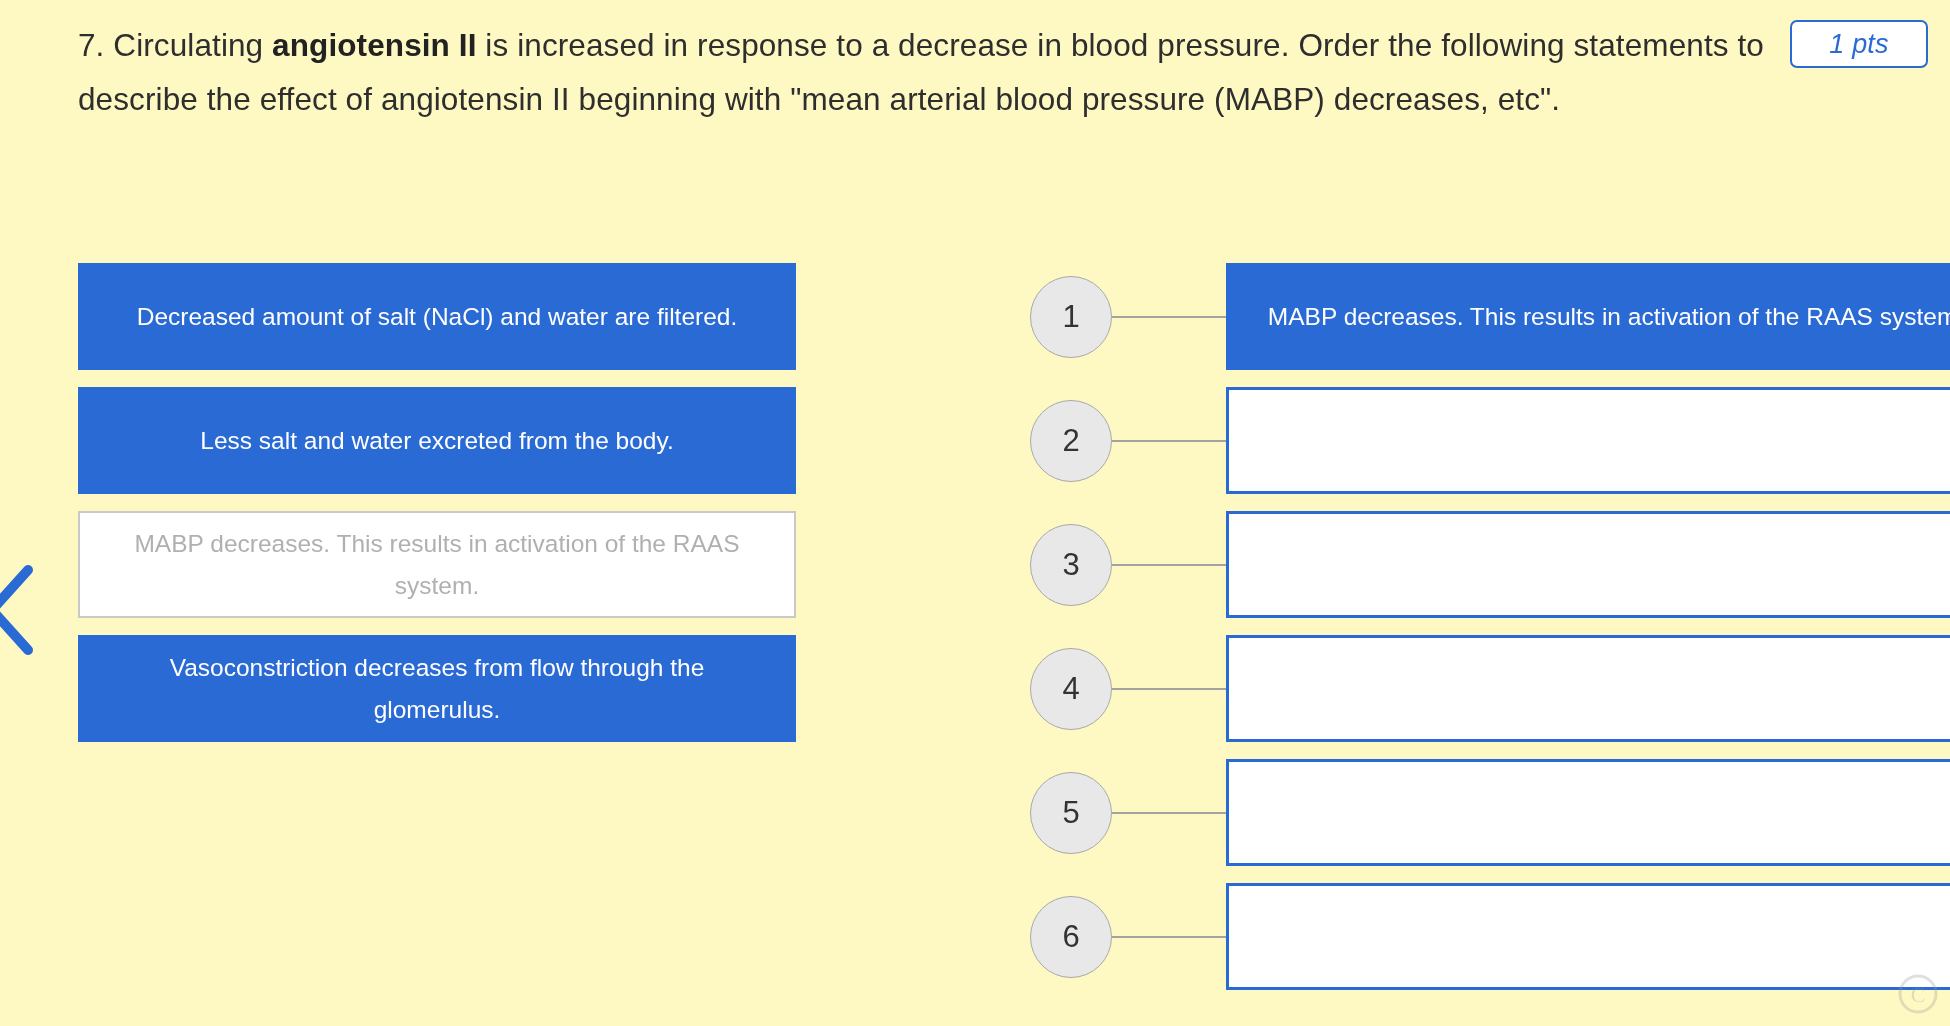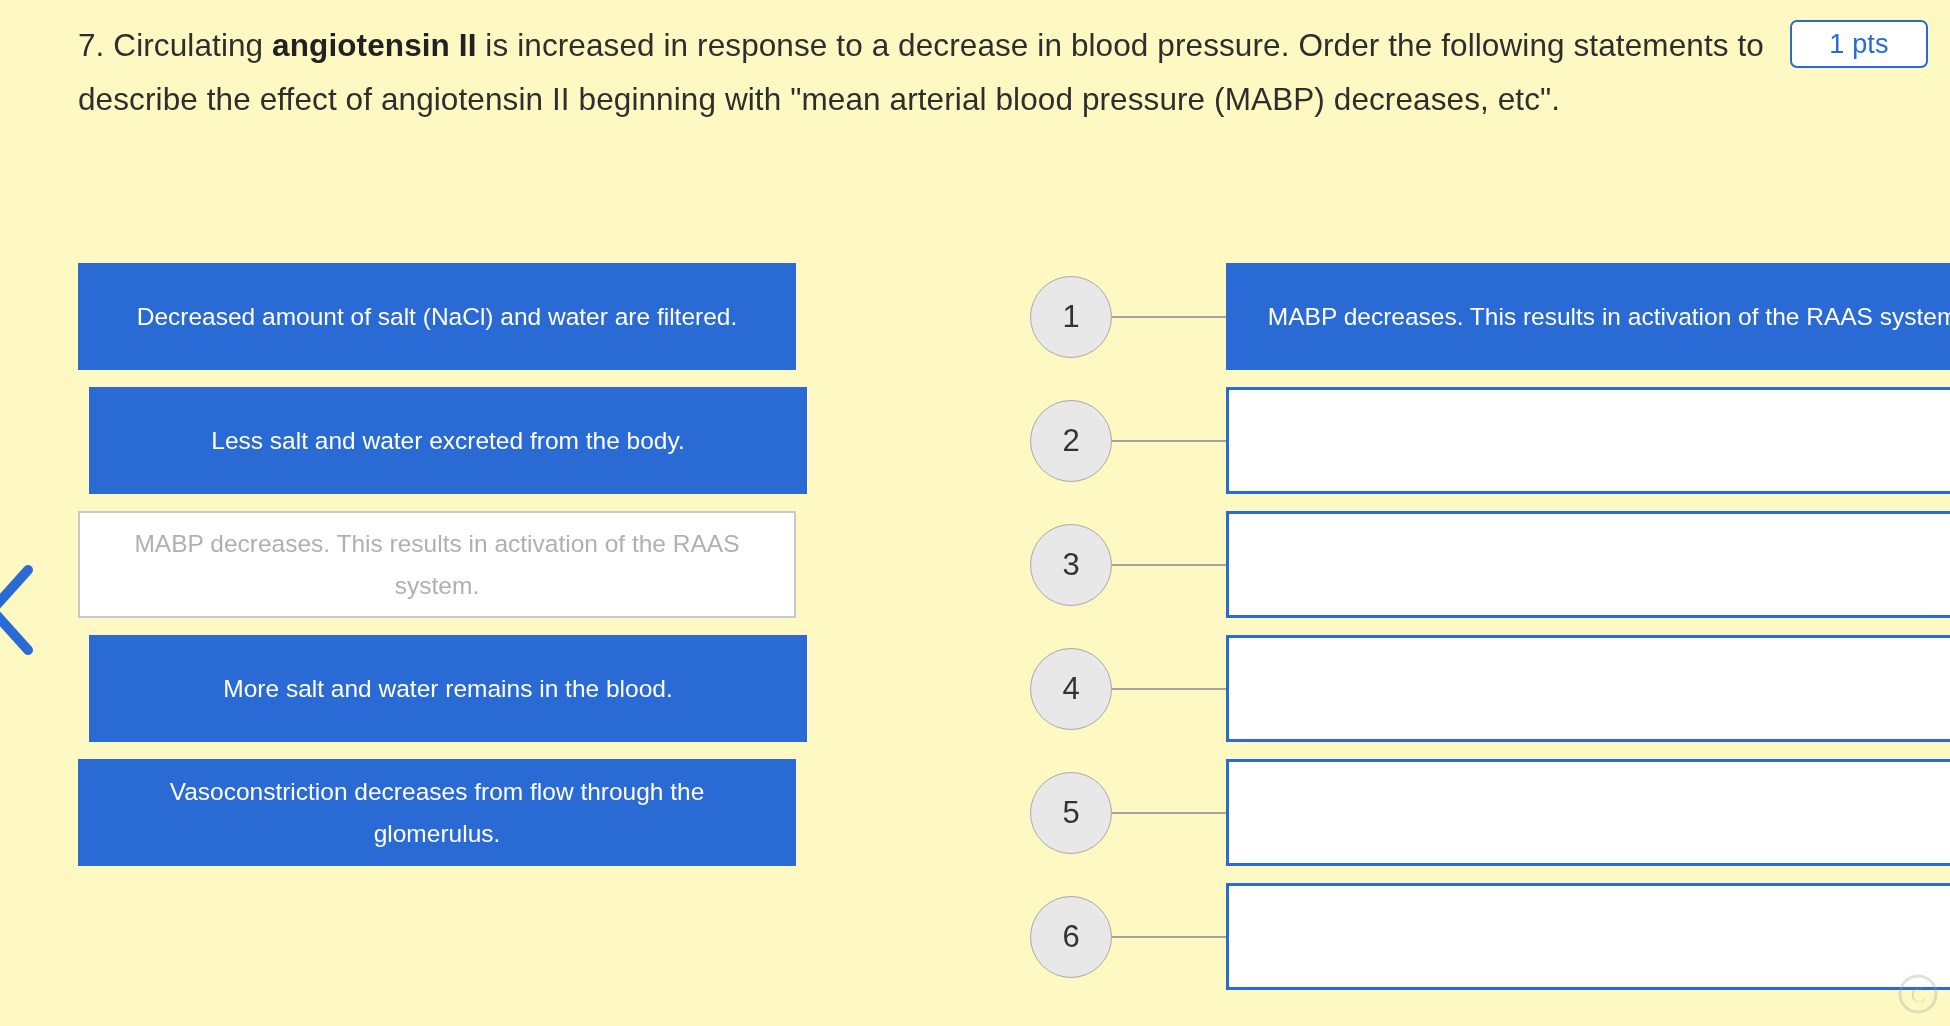--- a/index.html
+++ b/index.html
@@ -48,20 +48,21 @@
     border: 2.5px solid #2a6ad4;
     border-radius: 7px;
     color: #2a6ad4;
     font-size: 27px;
     display: flex;
     align-items: center;
     justify-content: center;
     background: #ffffff;
     box-sizing: border-box;
     letter-spacing: 0.2px;
+    font-style: italic;
   }
 
   
   .chevron-left {
     position: absolute;
     left: -16px;
     top: 560px;
     width: 52px;
     height: 100px;
   }
@@ -84,21 +85,21 @@
     align-items: center;
     justify-content: center;
     box-sizing: border-box;
     padding: 8px 26px;
     margin-bottom: 17px;
     border: 2px solid #2a6ad4;
     cursor: grab;
     user-select: none;
   }
   .bank-item.h2 { height: 107px; }
-  .bank-item.h1 { height: 107px; margin-left: 11px; }
+  .bank-item.h1 { height: 107px; }
   .bank-item.ghost {
     background: #ffffff;
     border: 2px solid #c9c9c9;
     color: #b0b0b0;
     cursor: default;
   }
 
   
   .slots {
     position: absolute;
@@ -181,21 +182,20 @@
   <div class="chevron-left">
     <svg width="52" height="100" viewBox="0 0 52 100" aria-hidden="true">
       <polyline points="44,10 8,50 44,90" fill="none" stroke="#2a6ad4" stroke-width="10" stroke-linecap="round" stroke-linejoin="round"></polyline>
     </svg>
   </div>
 
   <div class="bank">
     <div class="bank-item h2">Decreased amount of salt (NaCl) and water are filtered.</div>
     <div class="bank-item h1">Less salt and water excreted from the body.</div>
     <div class="bank-item h2 ghost">MABP decreases. This results in activation of the RAAS system.</div>
-    <div class="bank-item h1">More salt and water remains in the blood.</div>
     <div class="bank-item h2">Vasoconstriction decreases from flow through the glomerulus.</div>
   </div>
 
   <div class="slots">
 
     <div class="slot-row">
       <div class="slot-num">1</div>
       <div class="connector"></div>
       <div class="slot-box filled">MABP decreases. This results in activation of the RAAS system.</div>
     </div>

